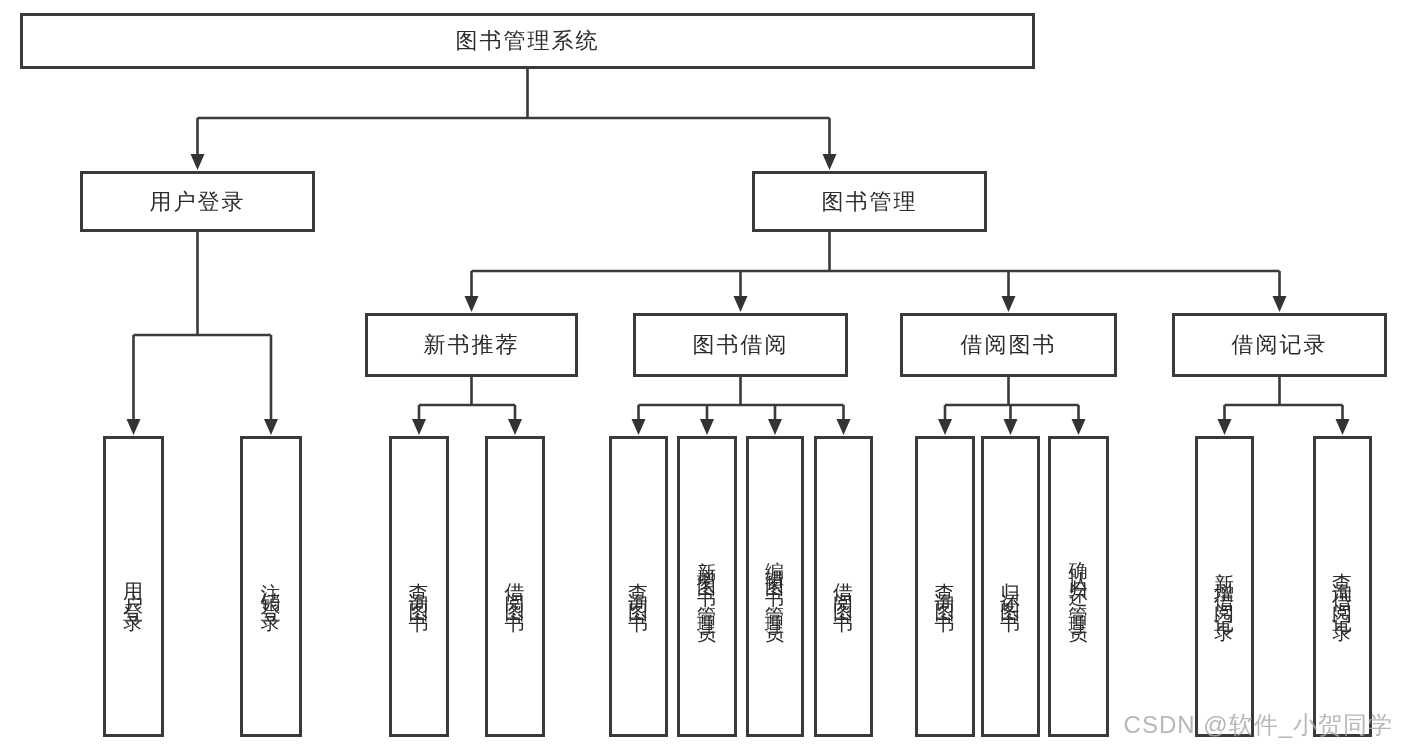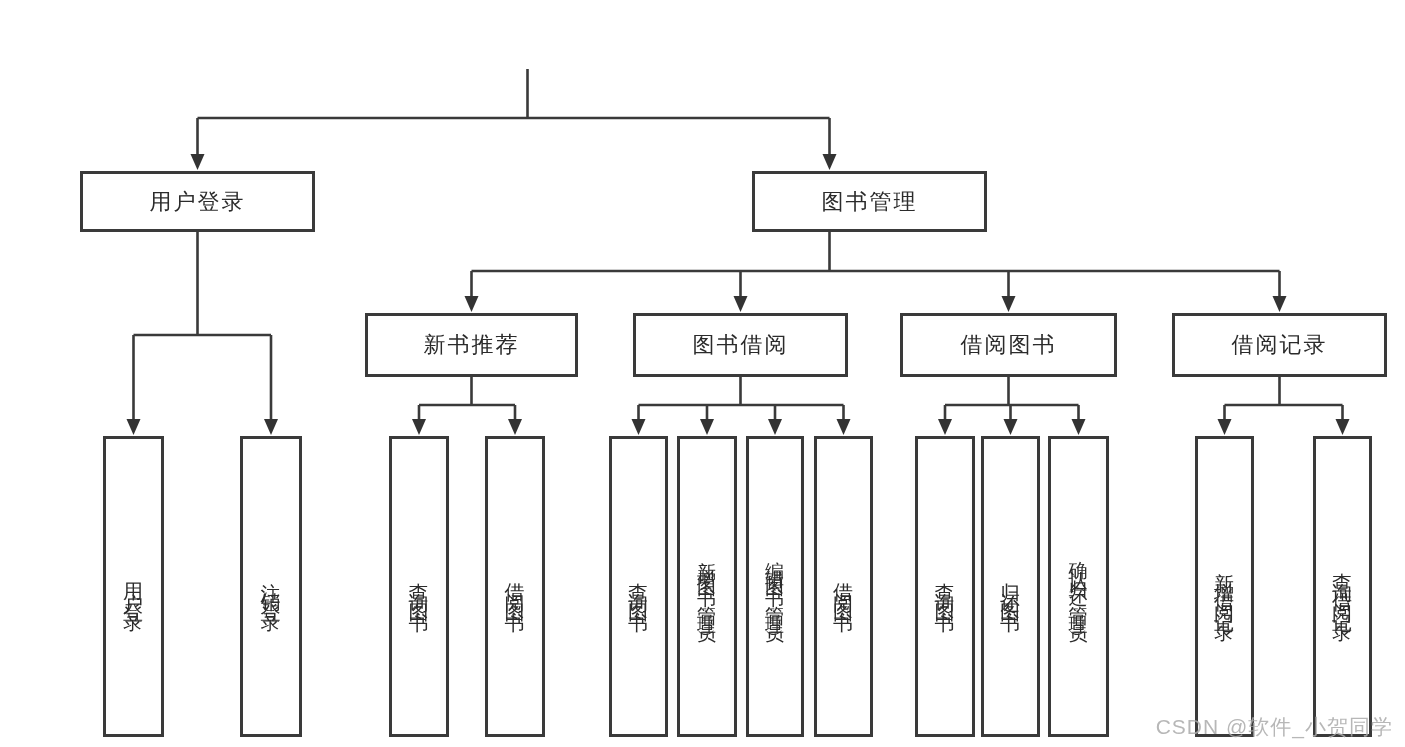--- a/index.html
+++ b/index.html
@@ -44,21 +44,21 @@
     letter-spacing: 10px;
     color: #2b2b2b;
     white-space: nowrap;
   }
   .vtext.tight { letter-spacing: 9px; font-size: 19px; }
   #watermark {
     position: absolute;
     right: 12px;
     bottom: 6px;
     z-index: 5;
-    font-size: 21px;
+    font-size: 24px;
     letter-spacing: 1px;
     color: #ababab;
     opacity: 0.85;
     white-space: nowrap;
   }
 </style>
 </head>
 <body>
 
 <div id="stage">
@@ -99,20 +99,23 @@
       <polygon points="1003.5,419 1017.5,419 1010.5,435"></polygon>
       <polygon points="1071.5,419 1085.5,419 1078.5,435"></polygon>
     </g>
     <g>
       <path d="M1279.5 377 V405 M1224.5 405 H1342.5 M1224.5 405 V421 M1342.5 405 V421"></path>
       <polygon points="1217.5,419 1231.5,419 1224.5,435"></polygon>
       <polygon points="1335.5,419 1349.5,419 1342.5,435"></polygon>
     </g>
   </svg>
 
+  <div class="node" style="left:20px; top:13px; width:1015px; height:56px;">
+    <span class="htext">图书管理系统</span>
+  </div>
 
   <div class="node" style="left:80px; top:171px; width:235px; height:61px;">
     <span class="htext">用户登录</span>
   </div>
   <div class="node" style="left:752px; top:171px; width:235px; height:61px;">
     <span class="htext">图书管理</span>
   </div>
 
   <div class="node" style="left:633px; top:313px; width:215px; height:64px;">
     <span class="htext">图书借阅</span>

